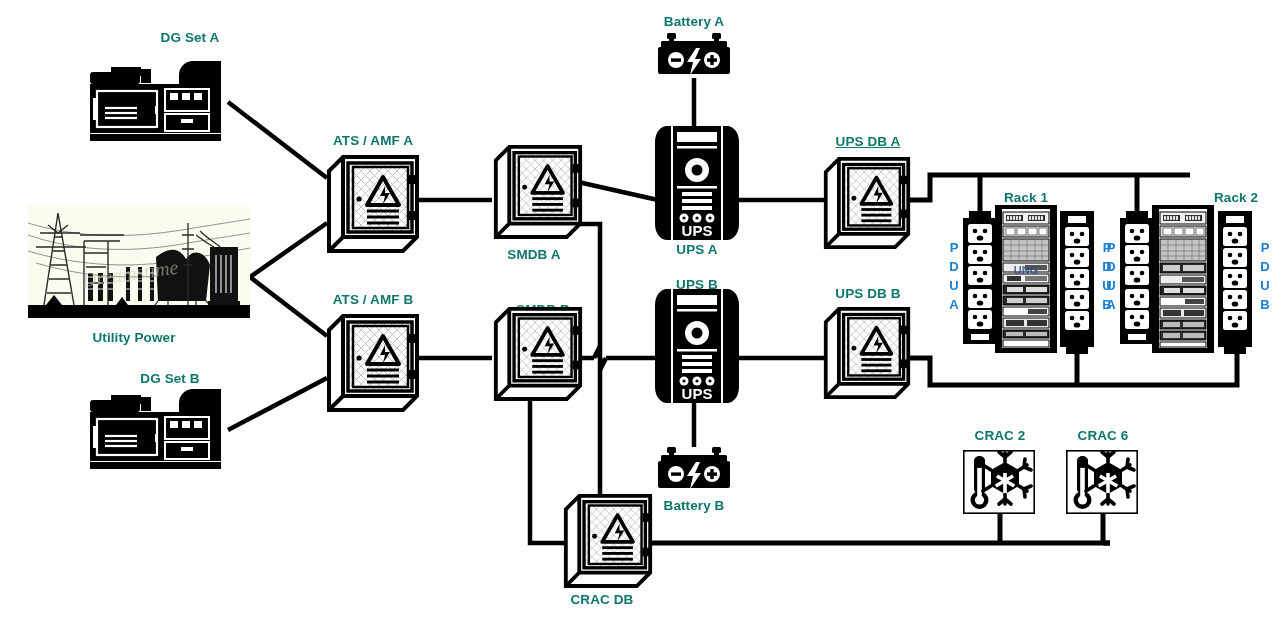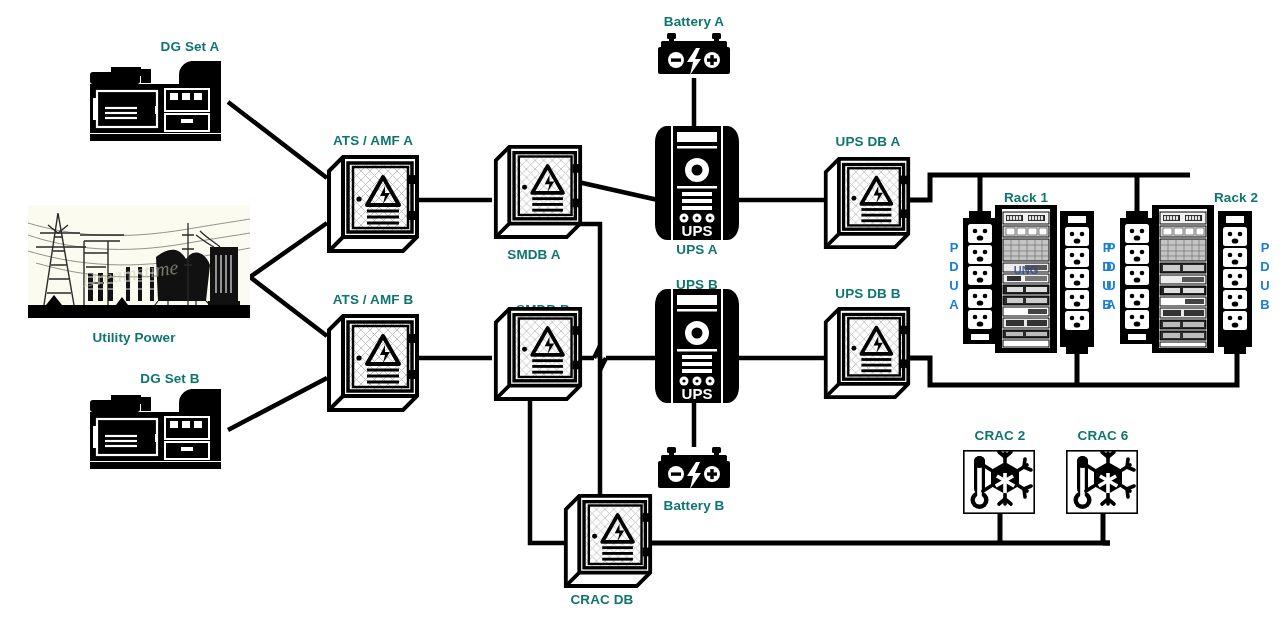--- a/index.html
+++ b/index.html
@@ -60,21 +60,21 @@
       <path d="M910,358 L930,358 L930,385 L1237,385 L1237,352"></path>
       <path d="M1077,385 L1077,352"></path>
 
       <path d="M648,543 L1110,543"></path>
       <path d="M1000,543 L1000,513"></path>
       <path d="M1103,543 L1103,513"></path>
       <path d="M1103,543 L1110,543"></path>
     </g>
   </svg>
 
-  <div class="lbl c" style="left:170px;top:39px;padding-left:40px;">DG Set A</div>
+  <div class="lbl c" style="left:170px;top:30px;padding-left:40px;">DG Set A</div>
   <div class="node" style="left:85px;top:58px;">
     <svg width="145" height="85" viewBox="0 0 145 85">
       <rect x="5" y="14" width="50" height="12" rx="3" fill="#000"></rect>
       <rect x="26" y="9" width="30" height="9" fill="#000"></rect>
       <rect x="56" y="11" width="10" height="14" fill="#000"></rect>
       <path d="M108,3 h18 a14,14 0 0 1 0,0 v0 h-18 a14,14 0 0 0 -14,14 v9 h18 v-9 a10,10 0 0 1 10,-10 h4 V3 z" fill="#000"></path>
       <rect x="106" y="3" width="22" height="23" fill="#000"></rect>
       <rect x="128" y="3" width="8" height="23" fill="#000"></rect>
       <rect x="5" y="26" width="131" height="49" fill="#000"></rect>
       <rect x="12" y="33" width="60" height="36" fill="none" stroke="#fff" stroke-width="2.2"></rect>
@@ -374,21 +374,21 @@
       <circle cx="21" cy="27" r="8" fill="#fff"></circle>
       <rect x="16" y="25.4" width="10" height="3.4" fill="#000"></rect>
       <circle cx="57" cy="27" r="8" fill="#fff"></circle>
       <rect x="52" y="25.4" width="10" height="3.4" fill="#000"></rect>
       <rect x="55.3" y="22.1" width="3.4" height="10" fill="#000"></rect>
       <path d="M41,15 L32,29 h6 l-3,13 l11,-16 h-6 l5,-11 z" fill="#fff"></path>
     </svg>
   </div>
   <div class="lbl c" style="left:694px;top:498px;">Battery B</div>
 
-  <div class="lbl c" style="left:868px;top:134px;">UPS DB A</div>
+  <div class="lbl c" style="left:868px;top:134px;text-decoration:underline;">UPS DB A</div>
   <div class="node" style="left:822px;top:155px;">
     <svg width="90" height="94" viewBox="0 0 96 100">
       <defs>
         <pattern id="hatchE" width="9" height="9" patternUnits="userSpaceOnUse">
           <path d="M0,9 L9,0 M-2,2 L2,-2 M7,11 L11,7" stroke="#bfbfbf" stroke-width="0.9"></path>
           <path d="M0,0 L9,9 M-2,7 L2,11 M7,-2 L11,2" stroke="#bfbfbf" stroke-width="0.9"></path>
         </pattern>
       </defs>
       <path d="M4,18 L18,4 L92,4 L92,84 L78,98 L4,98 Z" fill="#fff" stroke="#000" stroke-width="4"></path>
       <path d="M18,4 L18,84 L92,84 M18,84 L4,98" fill="none" stroke="#000" stroke-width="4"></path>

